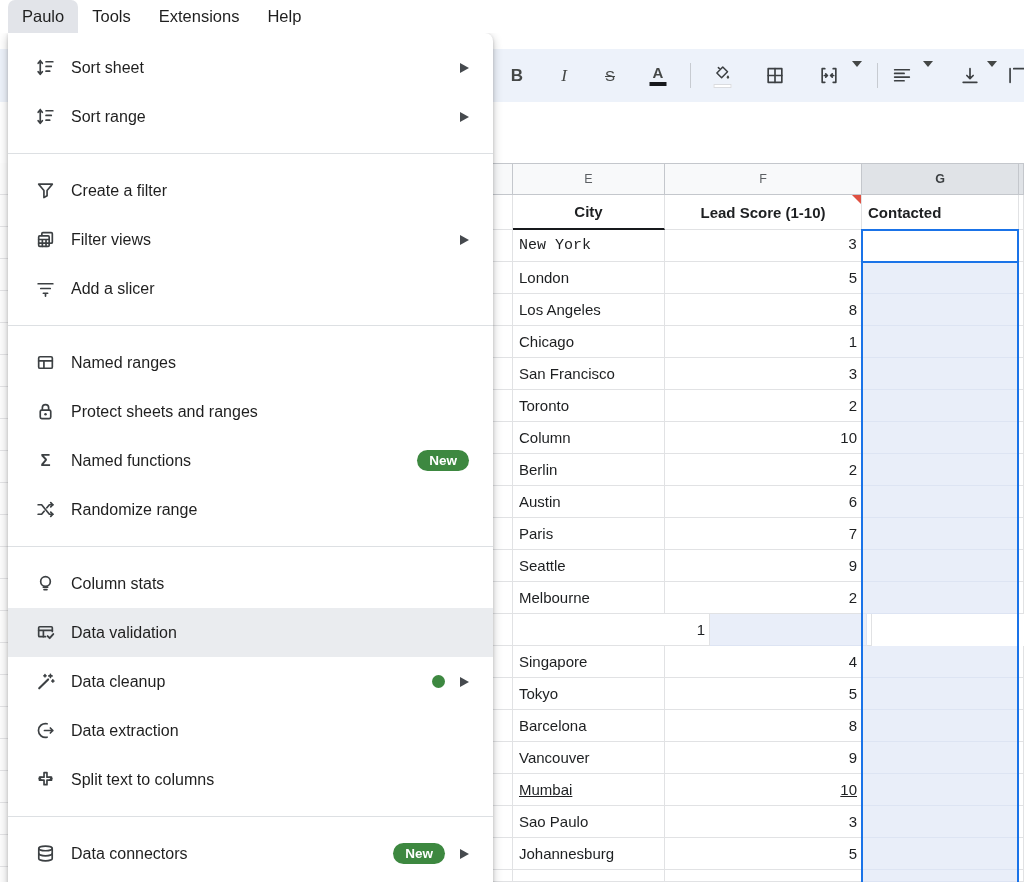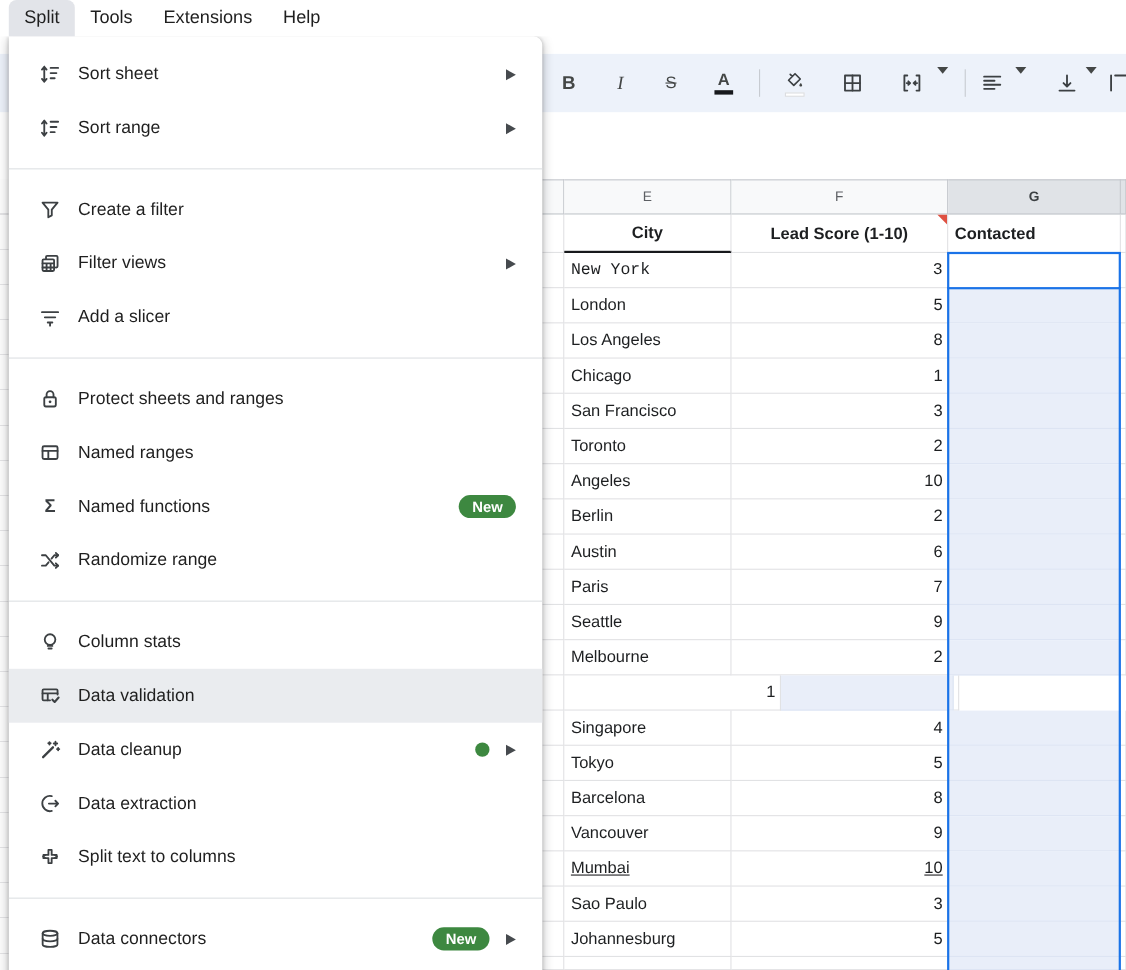--- a/index.html
+++ b/index.html
@@ -210,21 +210,21 @@
       </div>
       <div class="srow" style="height: 32px;">
         <div class="cell " style="width: 20px;"></div>
         <div class="cell left" style="width: 152px;">Toronto</div>
         <div class="cell right" style="width: 197px;">2</div>
         <div class="cell gsel" style="width: 157px;"></div>
         <div class="cell " style="width: 5px;"></div>
       </div>
       <div class="srow" style="height: 32px;">
         <div class="cell " style="width: 20px;"></div>
-        <div class="cell left" style="width: 152px;">Angeles</div>
+        <div class="cell left" style="width: 152px;">Column</div>
         <div class="cell right" style="width: 197px;">10</div>
         <div class="cell gsel" style="width: 157px;"></div>
         <div class="cell " style="width: 5px;"></div>
       </div>
       <div class="srow" style="height: 32px;">
         <div class="cell " style="width: 20px;"></div>
         <div class="cell left" style="width: 152px;">Berlin</div>
         <div class="cell right" style="width: 197px;">2</div>
         <div class="cell gsel" style="width: 157px;"></div>
         <div class="cell " style="width: 5px;"></div>
@@ -319,21 +319,21 @@
         <div class="cell gsel" style="width: 157px;"></div>
         <div class="cell " style="width: 5px;"></div>
       </div>
       <div class="selline" style="left: 368px; top: 67px; width: 2px; height: calc(100% - 67px);"></div>
       <div class="selline" style="left: 524px; top: 67px; width: 2px; height: calc(100% - 67px);"></div>
       <div class="selline" style="left: 368px; top: 66px; width: 158px; height: 2px;"></div>
       <div class="selline" style="left: 368px; top: 98px; width: 158px; height: 2px;"></div>
     </div>
 
   <div class="menubar" id="menubar">
-      <div class="mitem active">Split</div>
+      <div class="mitem active">Paulo</div>
       <div class="mitem">Tools</div>
       <div class="mitem">Extensions</div>
       <div class="mitem">Help</div>
     </div>
 
   <div class="menupanel" id="menupanel">
       <div class="menuitem">
         <span class="micon">
           <svg width="21" height="21" viewBox="0 0 20 20" fill="none" stroke="#3c4043" stroke-width="1.6" stroke-linecap="round" stroke-linejoin="round">
             <path d="M5 3.5v13M3 6l2-2.5L7 6M3 14l2 2.5L7 14"></path>
@@ -383,40 +383,40 @@
             <path d="M3 5.5h14M5.5 10h9M8 14.5h4M10 14.5v2.7"></path>
           </svg>
         </span>
         <span class="mlabel">Add a slicer</span>
         <span class="spacer"></span>
       </div>
       <div class="menudivider"></div>
       <div class="menuitem">
         <span class="micon">
           <svg width="21" height="21" viewBox="0 0 20 20" fill="none" stroke="#3c4043" stroke-width="1.6" stroke-linecap="round" stroke-linejoin="round">
+            <rect x="3.5" y="4.5" width="13" height="11" rx="1.3"></rect>
+            <path d="M3.5 8.5h13M8.5 8.5v7"></path>
+          </svg>
+        </span>
+        <span class="mlabel">Named ranges</span>
+        <span class="spacer"></span>
+      </div>
+      <div class="menuitem">
+        <span class="micon">
+          <svg width="21" height="21" viewBox="0 0 20 20" fill="none" stroke="#3c4043" stroke-width="1.6" stroke-linecap="round" stroke-linejoin="round">
             <rect x="5" y="8.7" width="10" height="8" rx="1.4"></rect>
             <path d="M7 8.7V6.4a3 3 0 0 1 6 0v2.3"></path>
             <circle cx="10" cy="12.7" r="1.2" fill="#3c4043" stroke="none"></circle>
           </svg>
         </span>
         <span class="mlabel">Protect sheets and ranges</span>
         <span class="spacer"></span>
       </div>
       <div class="menuitem">
         <span class="micon">
-          <svg width="21" height="21" viewBox="0 0 20 20" fill="none" stroke="#3c4043" stroke-width="1.6" stroke-linecap="round" stroke-linejoin="round">
-            <rect x="3.5" y="4.5" width="13" height="11" rx="1.3"></rect>
-            <path d="M3.5 8.5h13M8.5 8.5v7"></path>
-          </svg>
-        </span>
-        <span class="mlabel">Named ranges</span>
-        <span class="spacer"></span>
-      </div>
-      <div class="menuitem">
-        <span class="micon">
           <svg width="21" height="21" viewBox="0 0 20 20">
             <text x="10" y="15" text-anchor="middle" font-size="16" font-weight="bold" fill="#3c4043" font-family="Liberation Sans,sans-serif">Σ</text>
           </svg>
         </span>
         <span class="mlabel">Named functions</span>
         <span class="spacer"></span>
         <span class="badge">New</span>
       </div>
       <div class="menuitem">
         <span class="micon">

